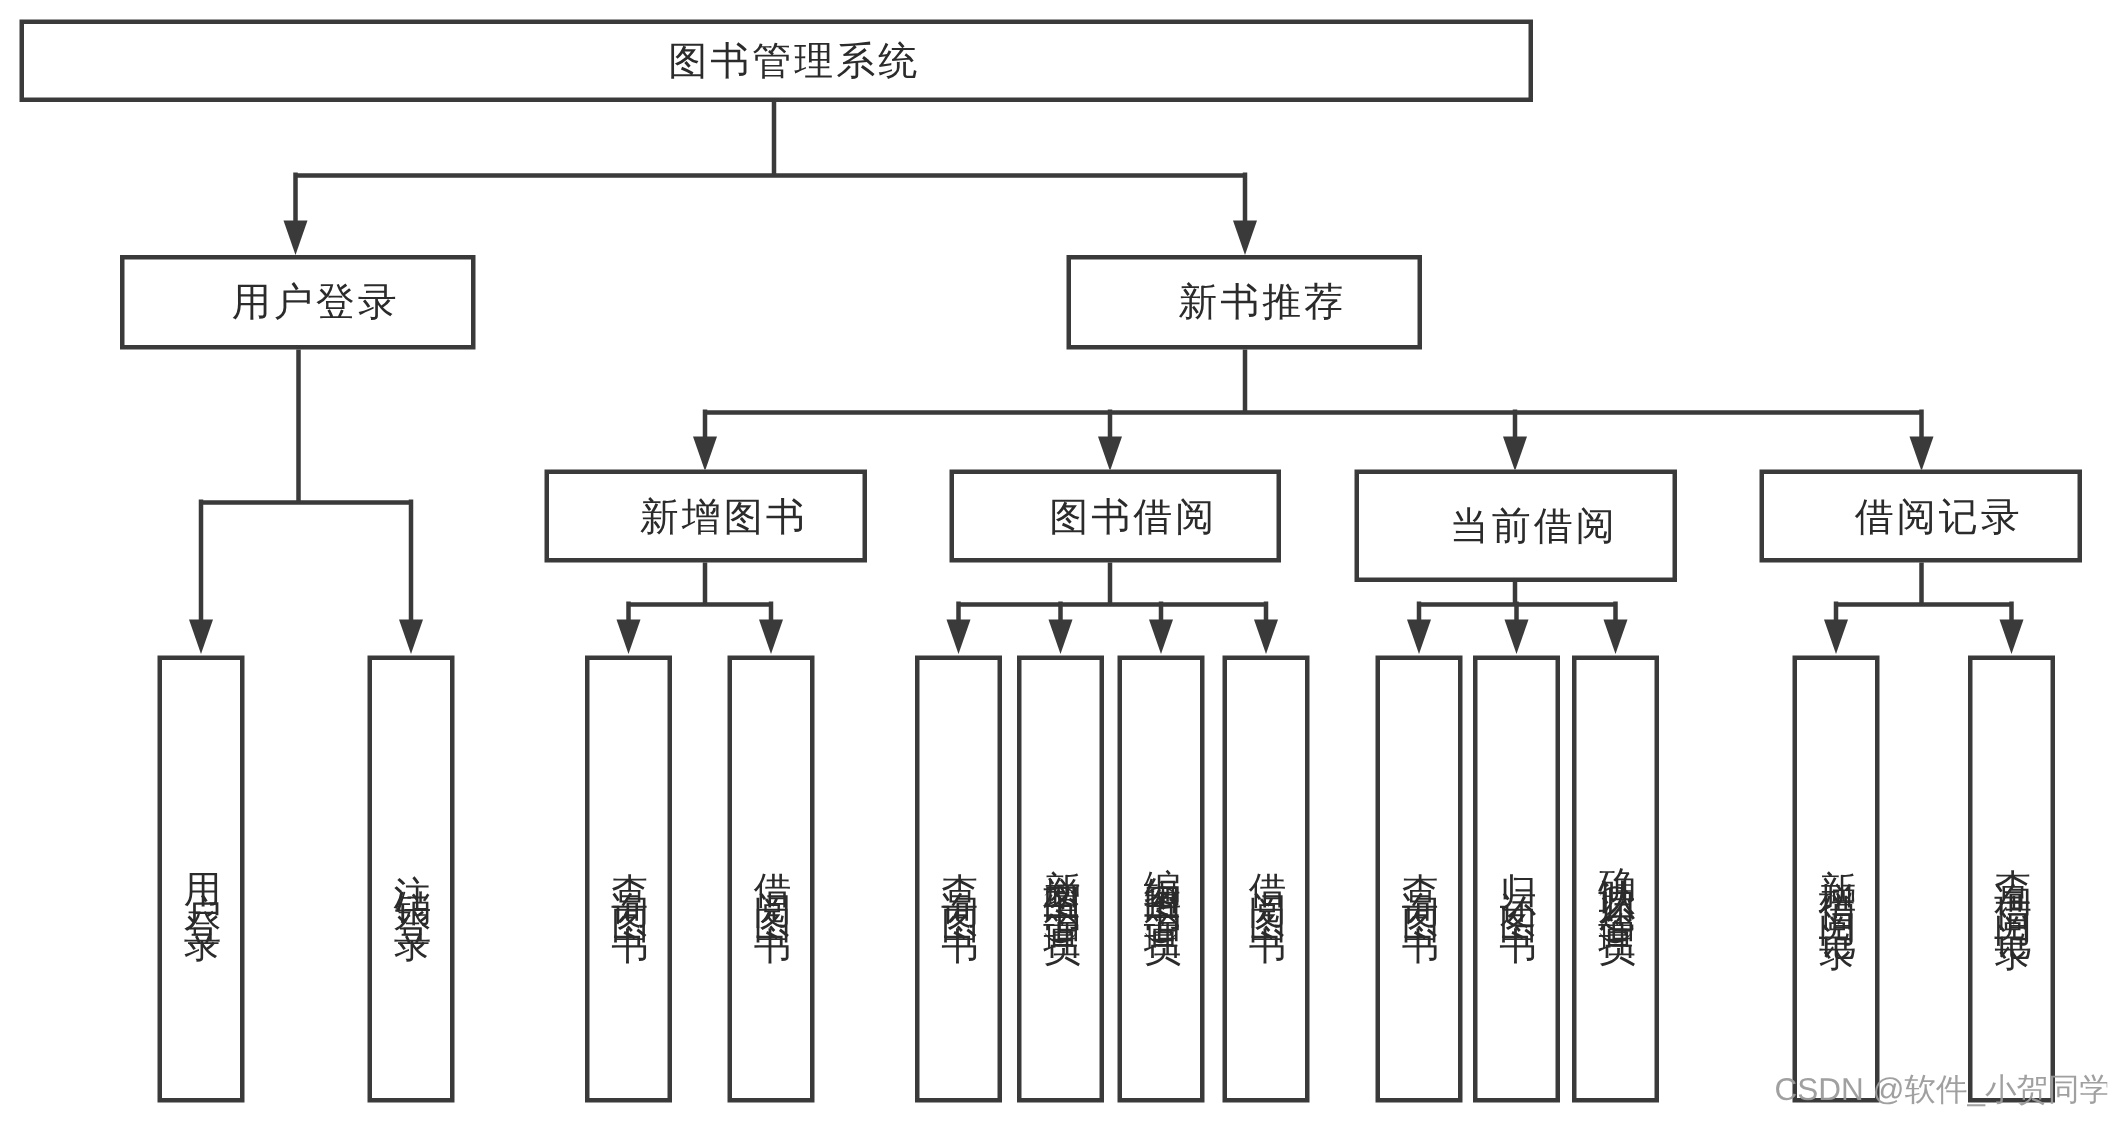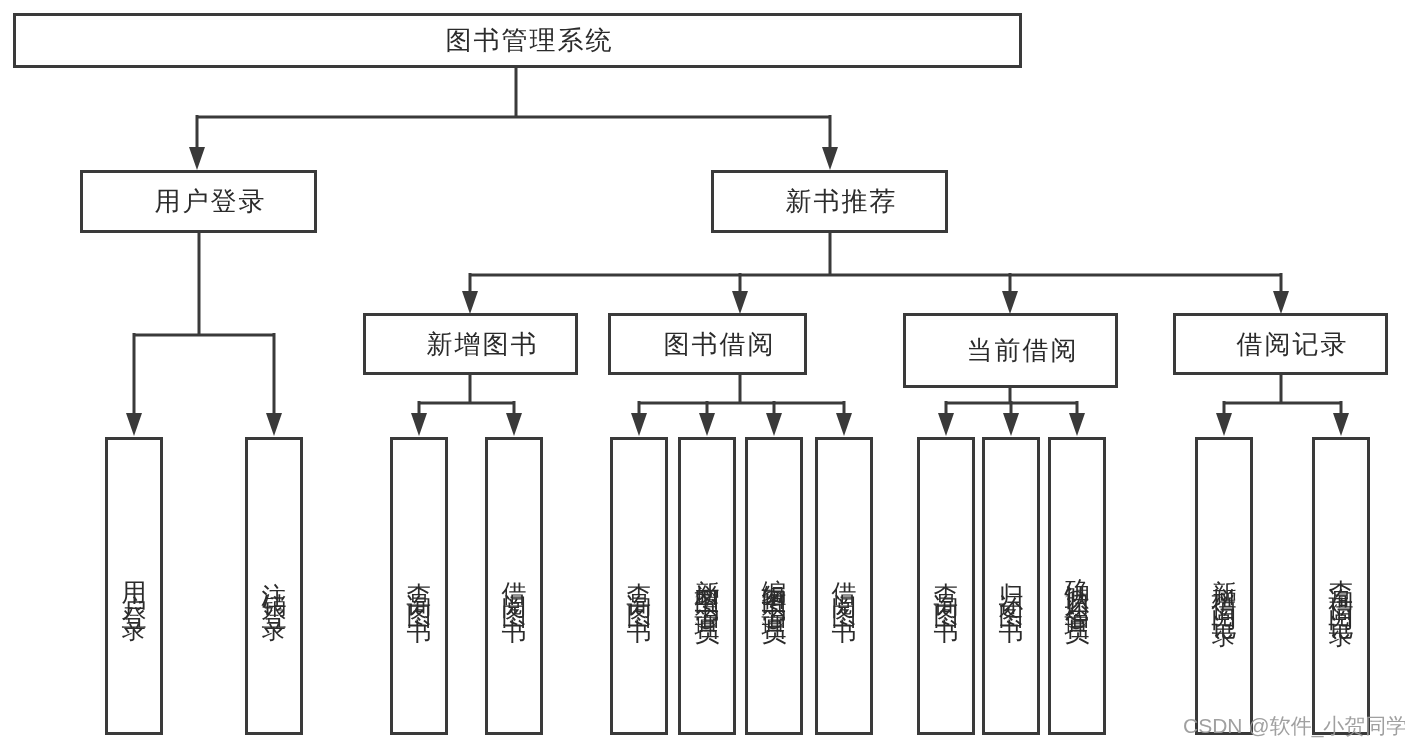--- a/index.html
+++ b/index.html
@@ -92,21 +92,21 @@
       <polygon points="1333,413 1349,413 1341,436"></polygon>
     </g>
   </svg>
 
   <div class="box hlabel" style="left:13px;top:13px;width:1009px;height:55px">图书管理系统</div>
 
   <div class="box hlabel" style="left:80px;top:170px;width:237px;height:63px">用户登录</div>
   <div class="box hlabel" style="left:711px;top:170px;width:237px;height:63px">新书推荐</div>
 
   <div class="box hlabel" style="left:363px;top:313px;width:215px;height:62px">新增图书</div>
-  <div class="box hlabel" style="left:608px;top:313px;width:199px;height:62px">图书借阅</div>
+  <div class="box hlabel" style="left:633px;top:313px;width:221px;height:62px">图书借阅</div>
   <div class="box hlabel" style="left:903px;top:313px;width:215px;height:75px">当前借阅</div>
   <div class="box hlabel" style="left:1173px;top:313px;width:215px;height:62px">借阅记录</div>
 
   <div class="box leaf sp4" style="left:105px;top:437px;width:58px;height:298px">用户登录</div>
   <div class="box leaf sp4" style="left:245px;top:437px;width:58px;height:298px">注销登录</div>
 
   <div class="box leaf sp4" style="left:390px;top:437px;width:58px;height:298px">查询图书</div>
   <div class="box leaf sp4" style="left:485px;top:437px;width:58px;height:298px">借阅图书</div>
 
   <div class="box leaf sp4" style="left:610px;top:437px;width:58px;height:298px">查询图书</div>

